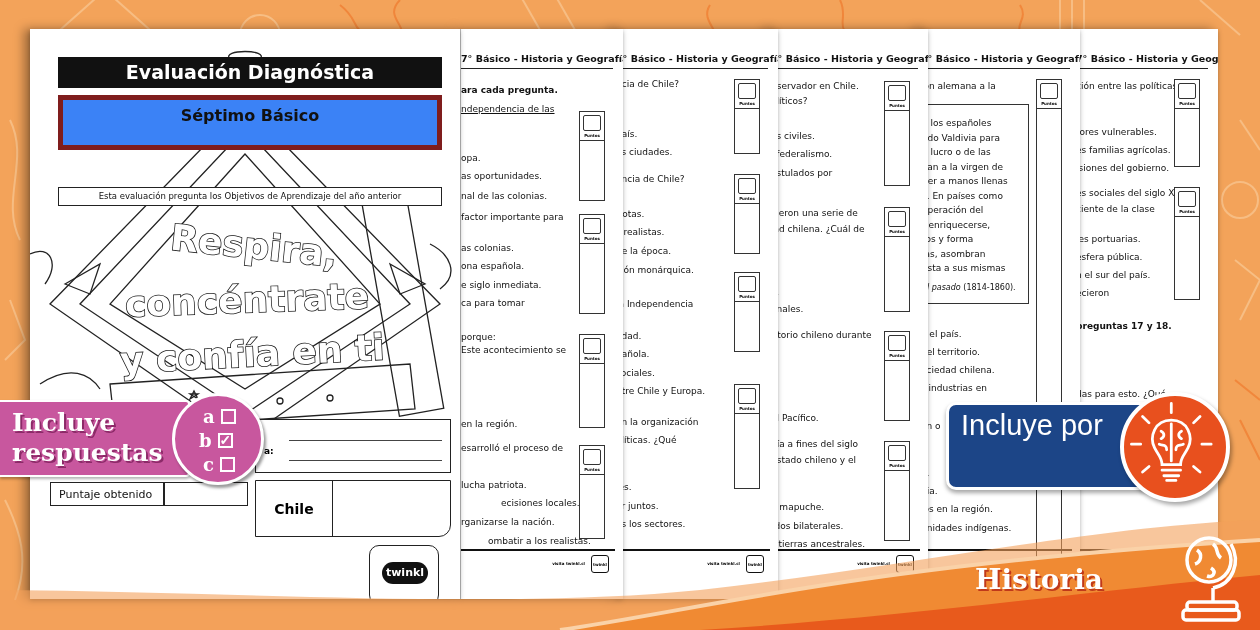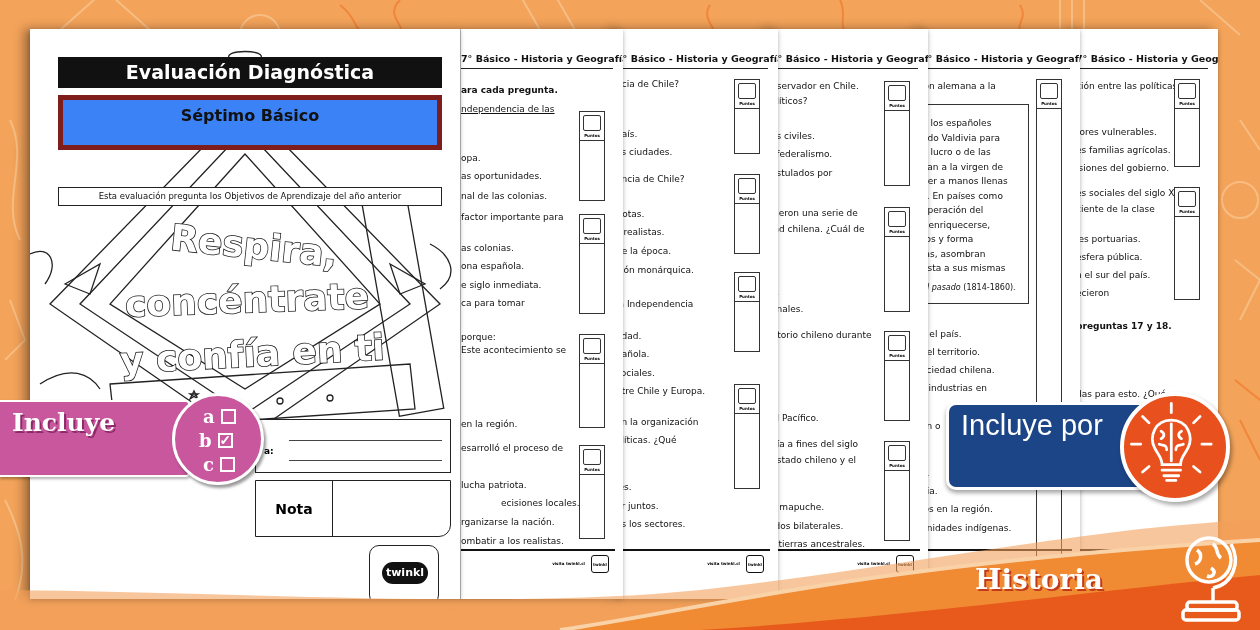--- a/index.html
+++ b/index.html
@@ -346,21 +346,21 @@
     <div class="page-line" style="top: 232px;">ona española.</div>
     <div class="page-line" style="top: 251px;">e siglo inmediata.</div>
     <div class="page-line" style="top: 269px;">ca para tomar</div>
     <div class="page-line" style="top: 316px;">Este acontecimiento se</div>
     <div class="page-line" style="top: 303px;">porque:</div>
     <div class="page-line" style="top: 390px;">en la región.</div>
     <div class="page-line" style="top: 414px;">esarrolló el proceso de</div>
     <div class="page-line" style="top: 451px;">lucha patriota.</div>
     <div class="page-line" style="top: 469px; margin-left: 40px;">ecisiones locales.</div>
     <div class="page-line" style="top: 488px;">rganizarse la nación.</div>
-    <div class="page-line" style="top: 507px;">ombatir a los realistas.</div>
+    <div class="page-line" style="top: 507px; padding-left: 27px;">ombatir a los realistas.</div>
     <div class="puntos-box" style="left: 118px; top: 82px; height: 90px;">
       <div class="inner-box"></div>
       <div class="lbl">Puntos</div>
     </div>
     <div class="puntos-box" style="left: 118px; top: 185px; height: 100px;">
       <div class="inner-box"></div>
       <div class="lbl">Puntos</div>
     </div>
     <div class="puntos-box" style="left: 118px; top: 305px; height: 94px;">
       <div class="inner-box"></div>
@@ -412,25 +412,29 @@
       <div class="line"></div>
     </div>
     <div class="row" style="top:26px;height:18px;">
       <span>a:</span>
       <div class="line"></div>
     </div>
   </div>
 
   <table class="score-table">
     <tbody>
+    <tr>
+      <td>Puntaje obtenido</td>
+      <td class="val"></td>
+    </tr>
   </tbody>
     </table>
 
   <div class="nota-box">
-    <div class="nota-lbl">Nota</div>
+    <div class="nota-lbl">Chile</div>
     <div style="flex:1;"></div>
   </div>
 
   <div class="twinkl-logo">
     <div class="cloud">twinkl</div>
   </div>
 </div>
 
 <svg class="bottom-band" viewBox="0 0 1260 110" preserveAspectRatio="none" style="top:520px;height:110px;">
   <path d="M0 110 L0 70 C250 72, 500 90, 700 70 C900 48, 1100 5, 1260 0 L1260 110 Z" fill="#f4a05a" opacity="0.6"></path>
@@ -446,20 +450,21 @@
     <path d="M22 18 C28 22, 26 30, 20 32 M38 12 C44 16, 40 22, 46 26 M36 36 C42 40, 38 46, 32 44"></path>
     <path d="M38 56 V70"></path>
     <rect x="12" y="70" width="50" height="8" rx="3"></rect>
     <rect x="8" y="78" width="56" height="10" rx="3"></rect>
   </g>
 </svg>
 
 <div class="badge-incluye">
   <div class="txt">
     <div>Incluye</div>
+    <div>respuestas</div>
   </div>
 </div>
 <div class="abc-circle">
   <div class="abc-row" style="top:10px;left:28px;">
     <span>a</span>
     <span class="chk"></span>
   </div>
   <div class="abc-row" style="top:34px;left:24px;">
     <span>b</span>
     <span class="chk">✓</span>

